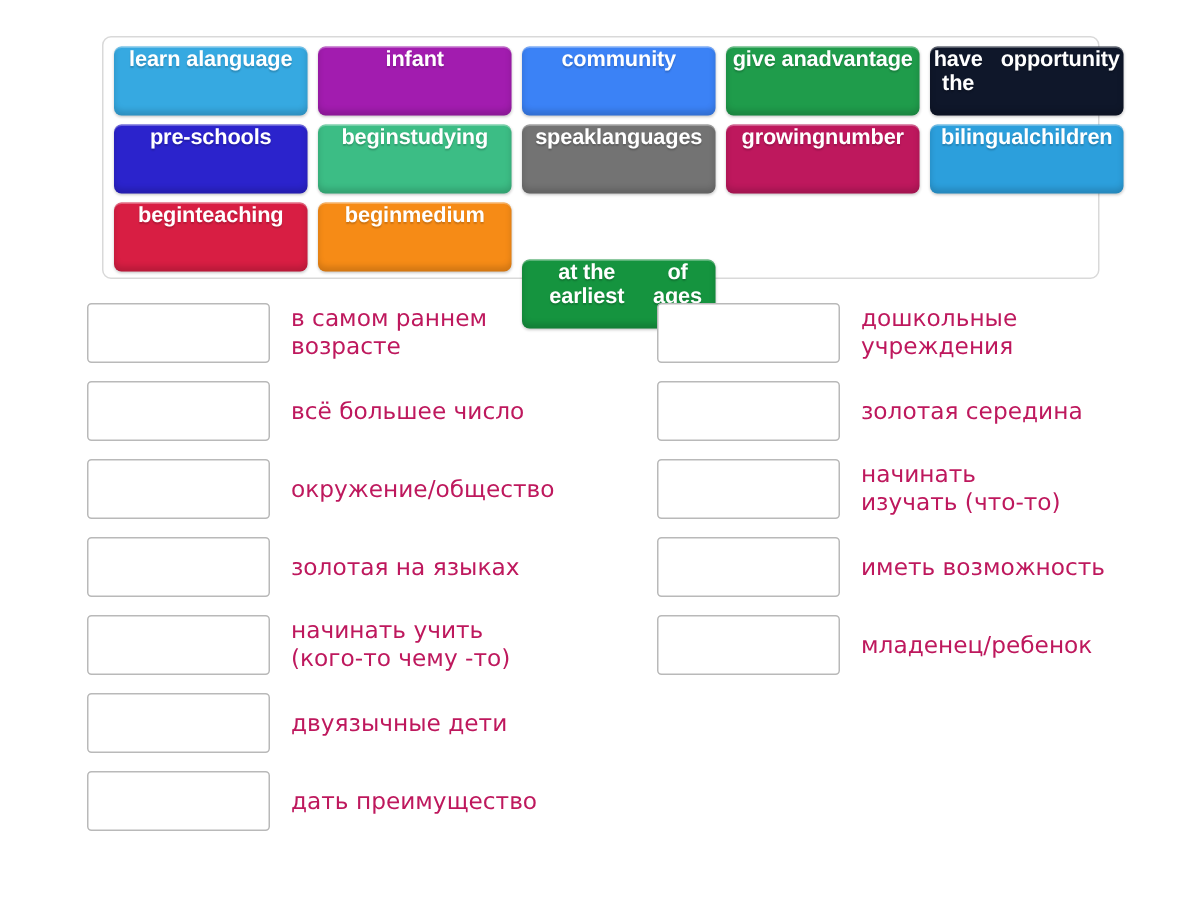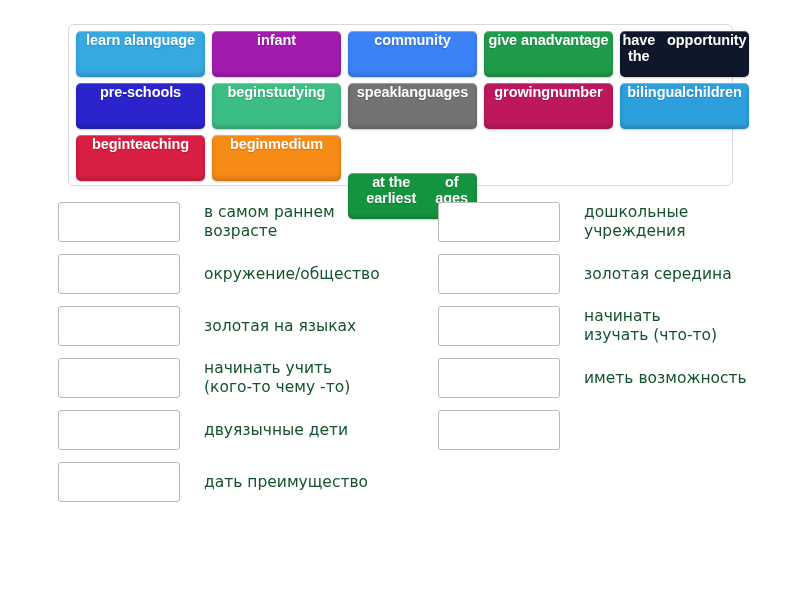--- a/index.html
+++ b/index.html
@@ -93,23 +93,23 @@
     width: 122px;
     height: 40px;
     box-sizing: border-box;
     border: 1px solid #b9b9b9;
     border-radius: 3px;
     background: #ffffff;
     cursor: pointer;
   }
 
   .answer-label {
-    margin-left: 24px;
+    margin-left: 14px;
     font-size: 15.5px;
-    color: #14532d;
+    color: #be185d;
     line-height: 1.22;
     font-family: "DejaVu Sans", sans-serif;
     white-space: pre-line;
   }
 </style>
 </head>
 <body>
 
 <div id="app">
 
@@ -173,20 +173,24 @@
 
   <div class="answers">
     <div class="col col-left" id="col-left">
         <div class="answer-row">
           <div class="drop-box"></div>
           <div class="answer-label">в самом раннем
 возрасте</div>
         </div>
         <div class="answer-row">
           <div class="drop-box"></div>
+          <div class="answer-label">всё большее число</div>
+        </div>
+        <div class="answer-row">
+          <div class="drop-box"></div>
           <div class="answer-label">окружение/общество</div>
         </div>
         <div class="answer-row">
           <div class="drop-box"></div>
           <div class="answer-label">золотая на языках</div>
         </div>
         <div class="answer-row">
           <div class="drop-box"></div>
           <div class="answer-label">начинать учить
 (кого-то чему -то)</div>
@@ -214,17 +218,18 @@
           <div class="drop-box"></div>
           <div class="answer-label">начинать
 изучать (что-то)</div>
         </div>
         <div class="answer-row">
           <div class="drop-box"></div>
           <div class="answer-label">иметь возможность</div>
         </div>
         <div class="answer-row">
           <div class="drop-box"></div>
+          <div class="answer-label">младенец/ребенок</div>
         </div>
       </div>
   </div>
 
 </div>
 
 </body></html>

